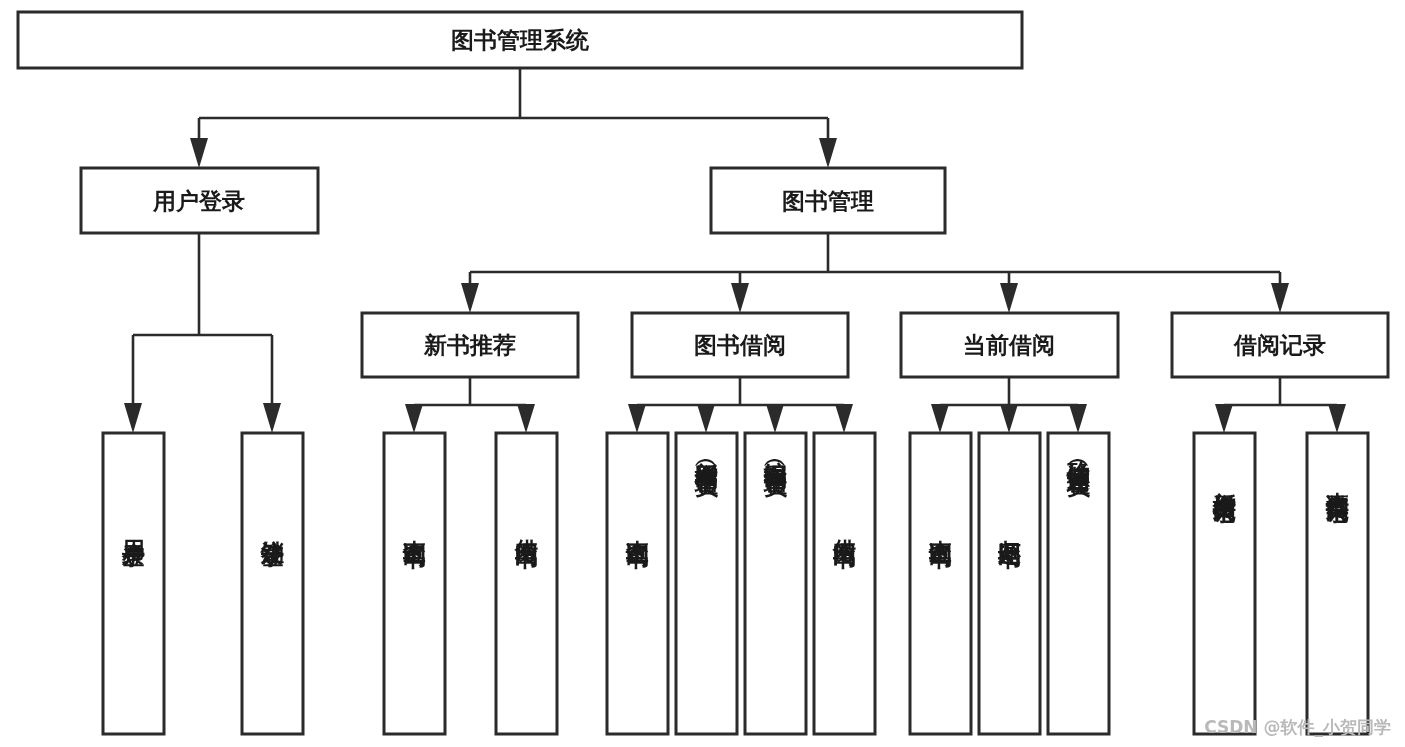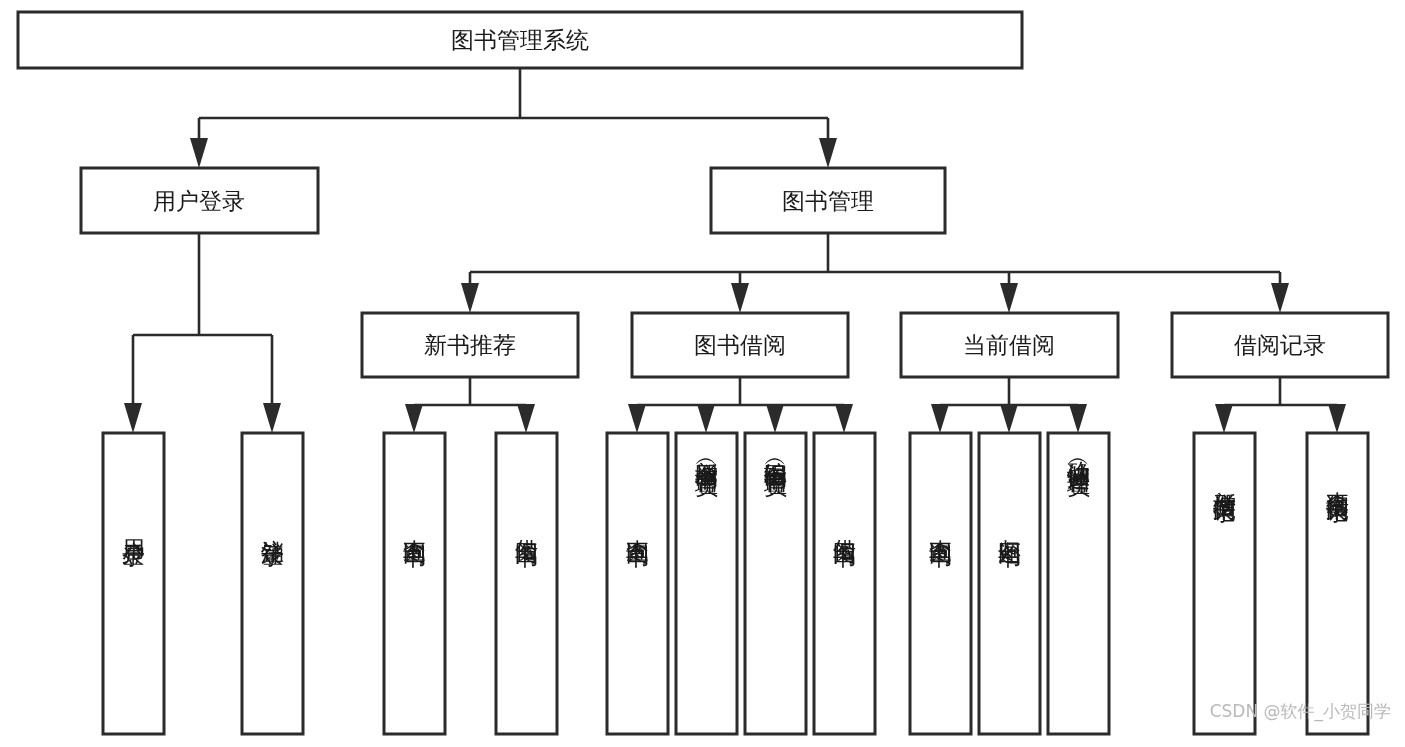--- a/index.html
+++ b/index.html
@@ -12,20 +12,21 @@
     width: 1405px;
     height: 747px;
     font-family: "DejaVu Sans", "Liberation Sans", sans-serif;
     overflow: hidden;
   }
   #diagram-root {
     position: relative;
     width: 1405px;
     height: 747px;
     background: #ffffff;
+    font-weight: bold;
   }
   svg.flow {
     position: absolute;
     top: 0;
     left: 0;
     width: 1405px;
     height: 747px;
     display: block;
   }
   .node-rect {
@@ -68,21 +69,21 @@
     font-family: "DejaVu Sans", "Liberation Sans", sans-serif;
     font-size: 23px;
     line-height: 1.08;
     color: #1a1a1a;
     letter-spacing: 2px;
     white-space: nowrap;
   }
   .watermark {
     position: absolute;
     right: 14px;
-    bottom: 24px;
+    bottom: 8px;
     font-family: "DejaVu Sans", "Liberation Sans", sans-serif;
     font-size: 17px;
     color: #b9b9b9;
     white-space: nowrap;
     user-select: none;
     text-align: center;
   }
 </style>
 </head>
 <body>

